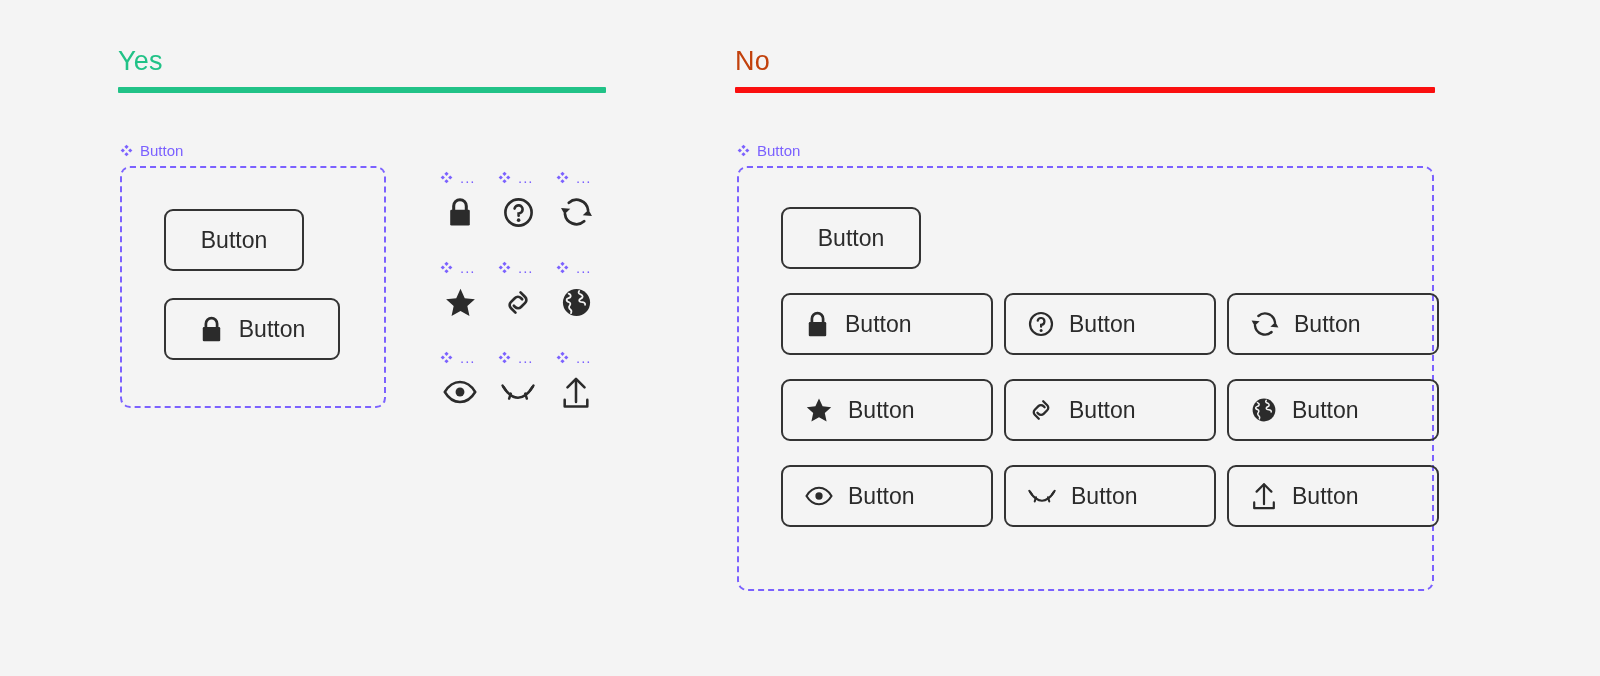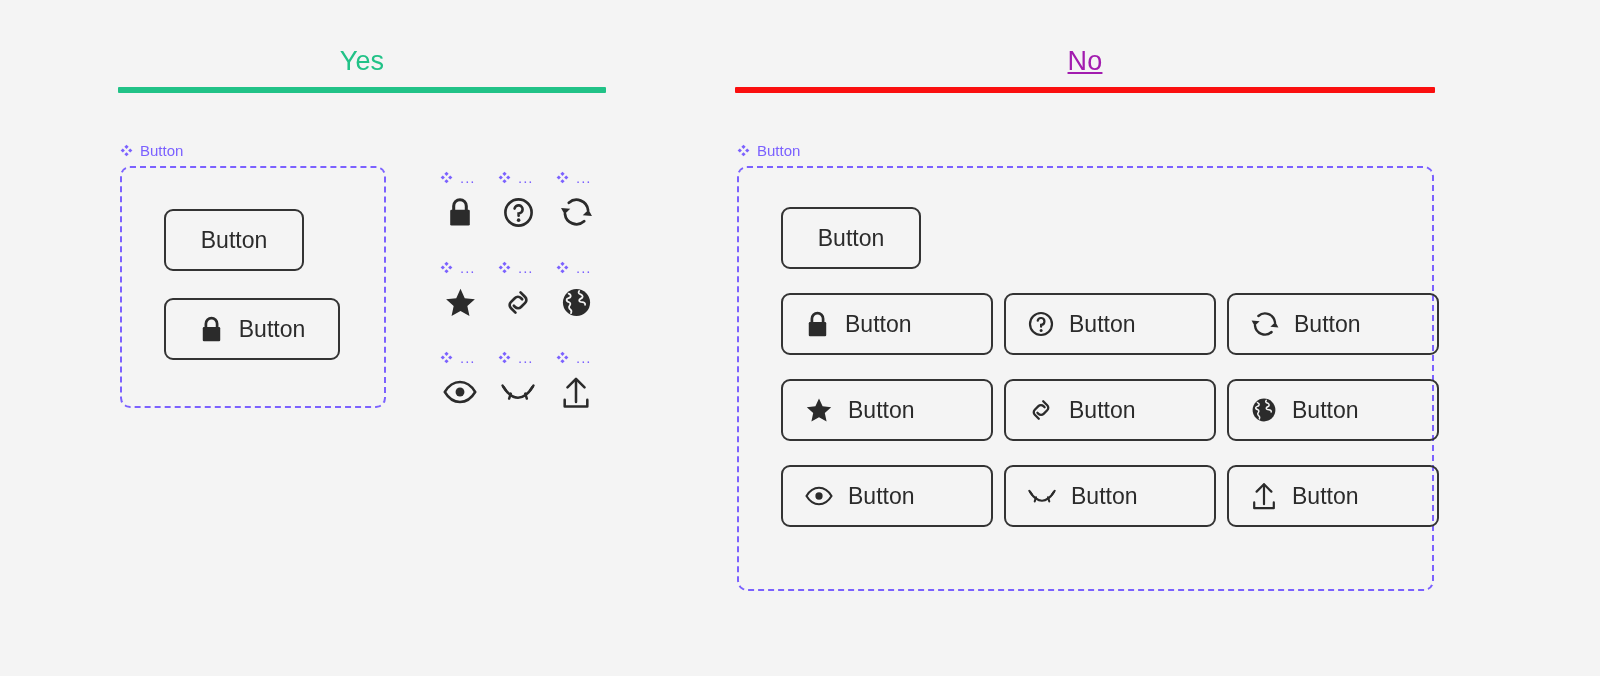--- a/index.html
+++ b/index.html
@@ -11,21 +11,20 @@
   }
   .stage { position: relative; width: 1600px; height: 676px; }
 
   
   .section { position: absolute; }
   .section-title {
     font-size: 27px;
     font-weight: 400;
     letter-spacing: 0.2px;
     line-height: 1;
-    text-align: center;
   }
   .section-rule {
     height: 6px;
     margin-top: 12px;
     border-radius: 1px;
   }
 
   
   .comp-label {
     display: flex;
@@ -308,21 +307,21 @@
           <path d="M13 22.2 V2.6" fill="none" stroke="#2b2b2b" stroke-width="2.2" stroke-linecap="round"></path>
           <path d="M5.6 9.6 L13 2.2 L20.4 9.6" fill="none" stroke="#2b2b2b" stroke-width="2.2" stroke-linecap="round" stroke-linejoin="round"></path>
           <path d="M3.2 20.4 V26.2 H22.8 V20.4" fill="none" stroke="#2b2b2b" stroke-width="2.2" stroke-linecap="round" stroke-linejoin="round"></path>
         </svg>
       </div>
     </div>
 
   </div>
 
   <div class="section" id="no-section">
-    <div class="section-title" style="color:#a21caf;text-decoration:underline;">No</div>
+    <div class="section-title" style="color:#c2410c;">No</div>
     <div class="section-rule" style="background:#fa0e0e;"></div>
   </div>
 
   <div class="comp-label" style="position:absolute;left:737px;top:143px;">
     <svg class="comp-diamond" viewBox="0 0 16 16">
       <path d="M8 0.8 L10.6 3.4 L8 6 L5.4 3.4 Z" fill="#7b61ff"></path>
       <path d="M8 10 L10.6 12.6 L8 15.2 L5.4 12.6 Z" fill="#7b61ff"></path>
       <path d="M3.4 5.4 L6 8 L3.4 10.6 L0.8 8 Z" fill="#7b61ff"></path>
       <path d="M12.6 5.4 L15.2 8 L12.6 10.6 L10 8 Z" fill="#7b61ff"></path>
     </svg>

